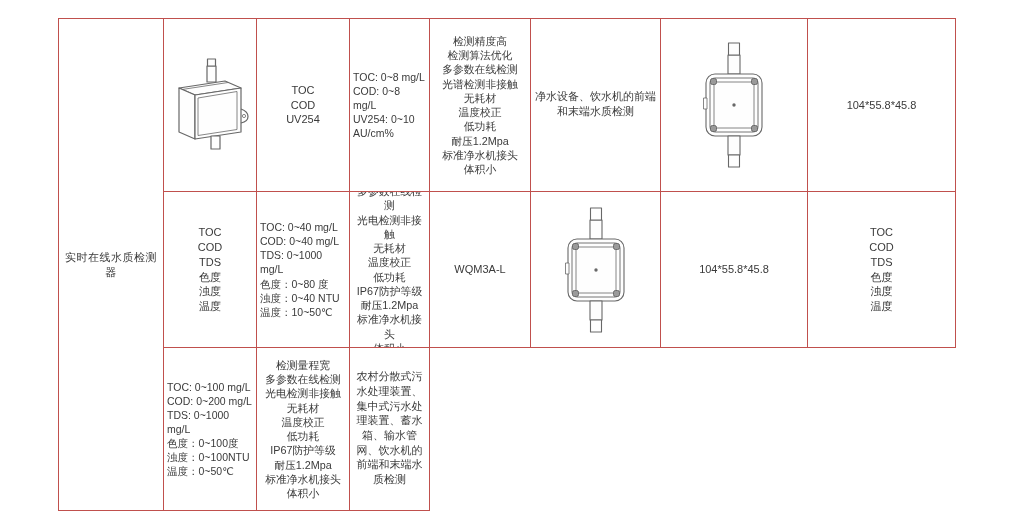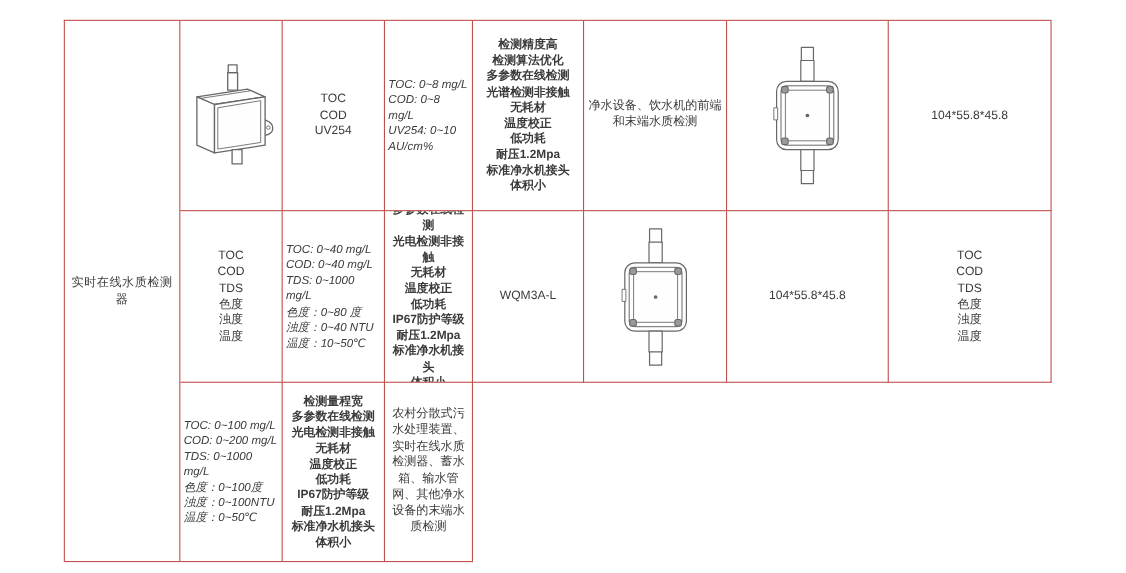--- a/index.html
+++ b/index.html
@@ -21,22 +21,22 @@
   }
   .cell {
     border-right: 1.5px solid var(--bd);
     border-bottom: 1.5px solid var(--bd);
     display: flex; align-items: center; justify-content: center;
     text-align: center; font-size: 11px; line-height: 1.34;
     padding: 3px; overflow: hidden;
   }
   .cat-cell { grid-column: 1; grid-row: 1 / span 3; letter-spacing: 0.5px; }
   .pre { white-space: pre-line; }
-  .ranges-cell { justify-content: flex-start; text-align: left; padding-left: 3px; font-size: 10.5px; font-style: italic; }
-  .features-cell { font-size: 10.8px; line-height: 1.32; font-weight: bold; }
+  .ranges-cell { justify-content: flex-start; text-align: left; padding-left: 3px; font-size: 10.5px; }
+  .features-cell { font-size: 10.8px; line-height: 1.32; }
   .app-cell { font-size: 11px; font-family: Liberation Mono, monospace; }
   svg { display: block; }
   .drw { stroke: #686868; fill: #fefefe; stroke-linejoin: round; }
 </style>
 </head>
 <body>
 
 <div class="spec-table">
 
   <div class="cell cat-cell">实时在线水质检测器</div>
@@ -181,15 +181,15 @@
 多参数在线检测
 光电检测非接触
 无耗材
 温度校正
 低功耗
 IP67防护等级
 耐压1.2Mpa
 标准净水机接头
 体积小</div>
 
-  <div class="cell app-cell">农村分散式污水处理装置、实时在线水质检测器、蓄水箱、输水管网、其他净水设备的末端水质检测</div>
+  <div class="cell app-cell">农村分散式污水处理装置、集中式污水处理装置、蓄水箱、输水管网、饮水机的前端和末端水质检测</div>
 
 </div>
 
 </body></html>

